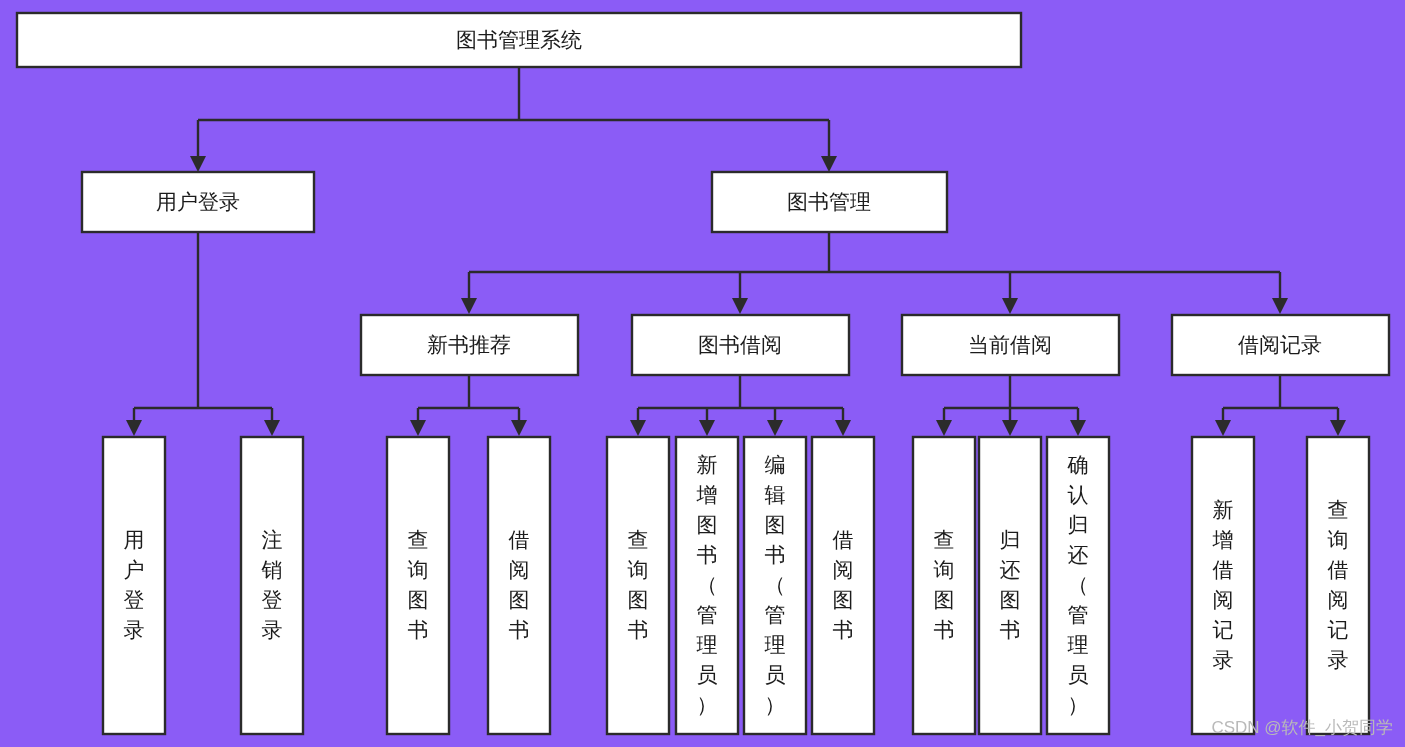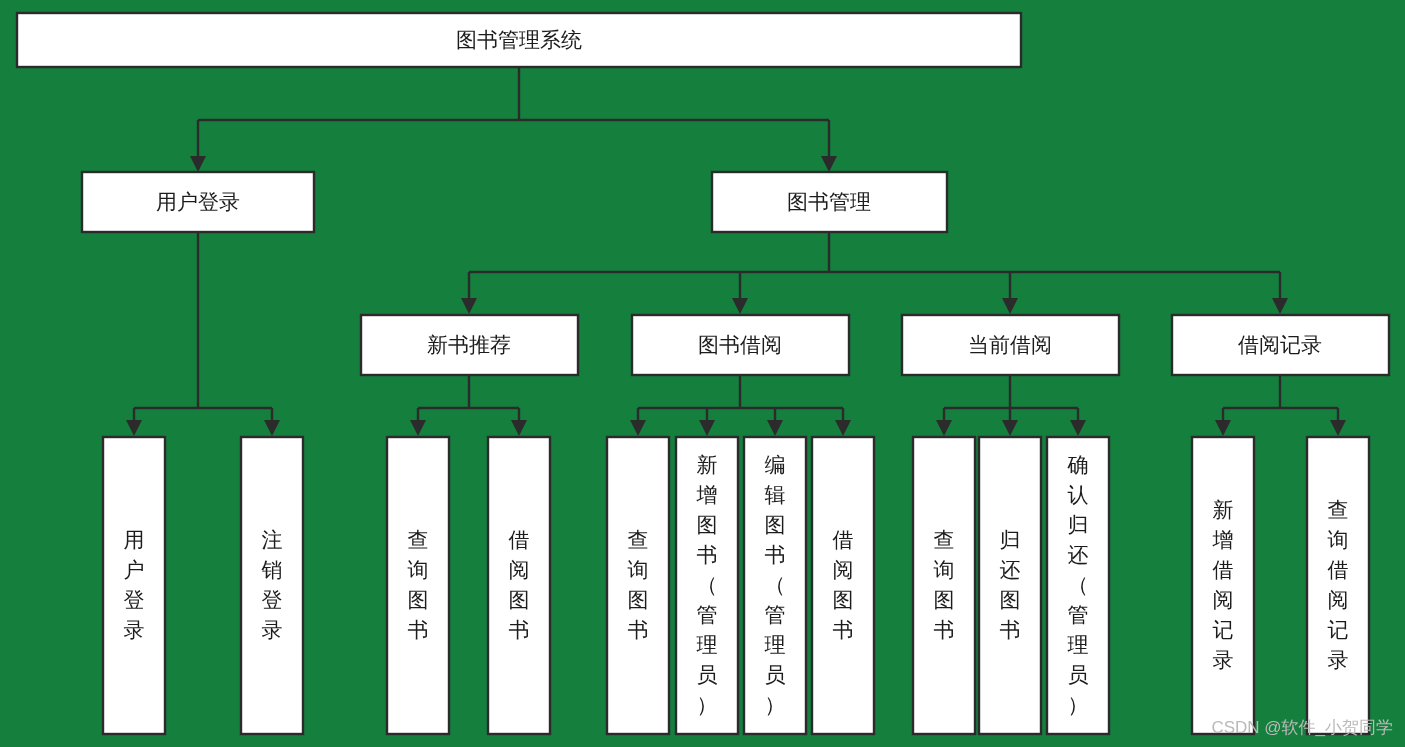--- a/index.html
+++ b/index.html
@@ -11,21 +11,21 @@
   body {
     width: 1405px;
     height: 747px;
     font-family: "Liberation Sans", "DejaVu Sans", sans-serif;
     overflow: hidden;
   }
   #diagram-root {
     position: relative;
     width: 1405px;
     height: 747px;
-    background: #15803d;
+    background: #8b5cf6;
   }
   svg.diagram-svg {
     position: absolute;
     left: 0;
     top: 0;
     width: 1405px;
     height: 747px;
     display: block;
   }
   .node-box {

